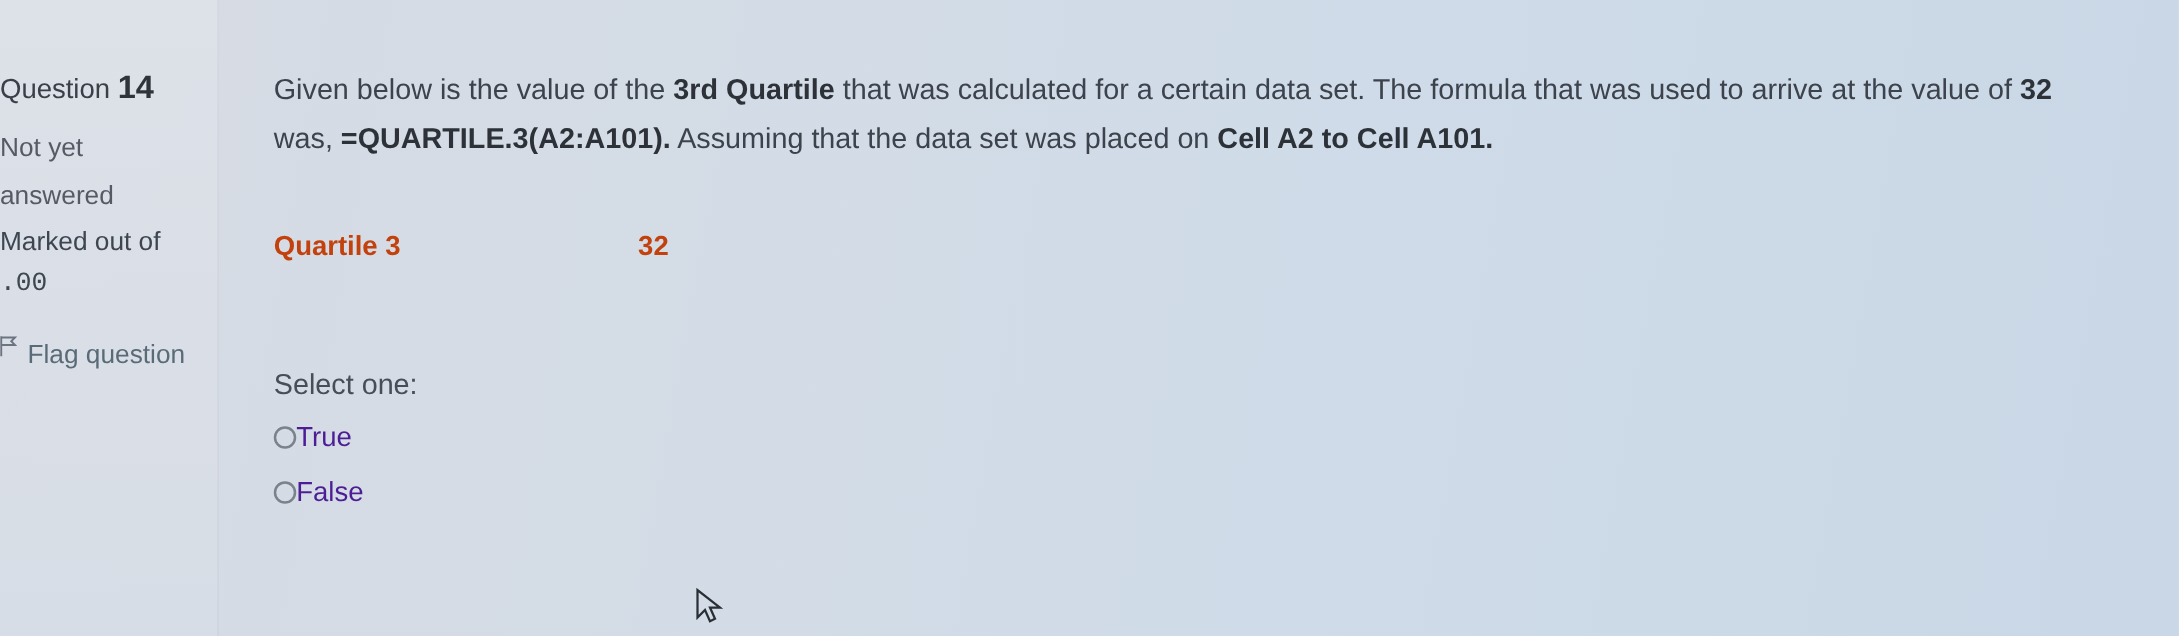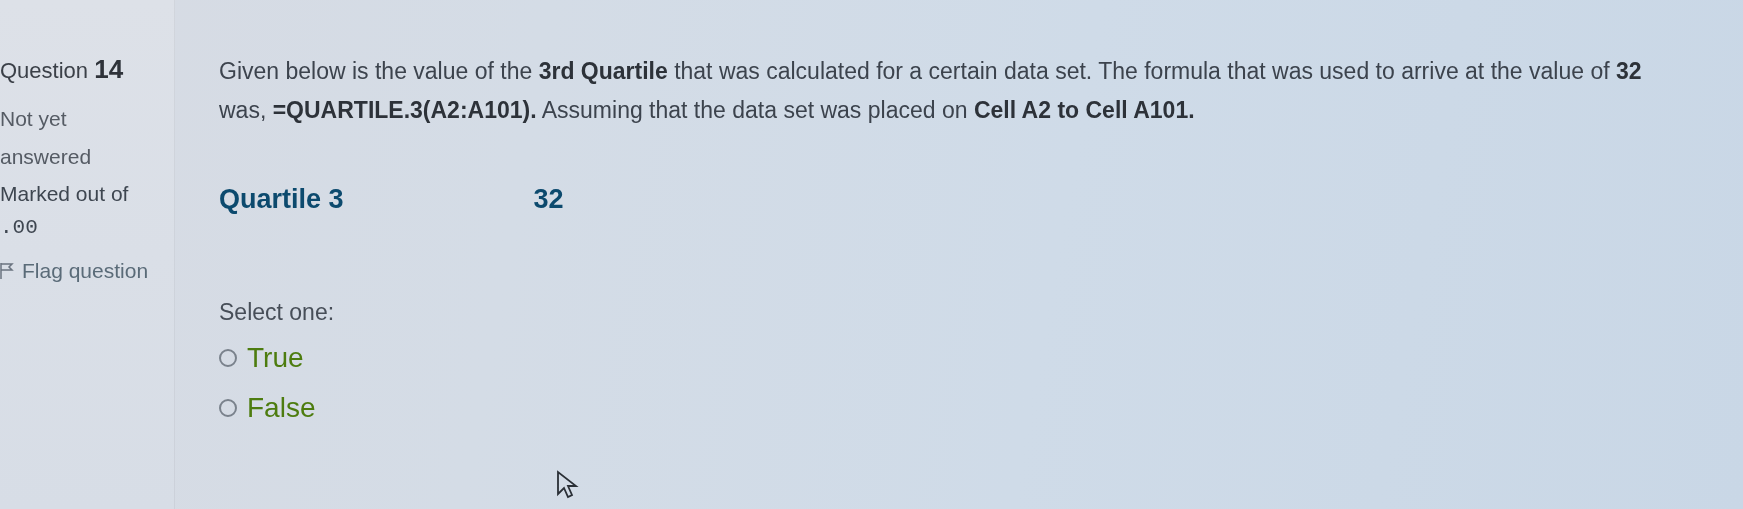--- a/index.html
+++ b/index.html
@@ -43,23 +43,23 @@
     font-size: 21px;
     color: #3e4650;
     margin-bottom: 2px;
   }
   .sidebar .marks {
     font-size: 21px;
     color: #3e4650;
     font-family: Liberation Mono, monospace;
   }
   .flag-row {
-    margin-top: 12px;
+    margin-top: 25px;
     display: flex;
-    align-items: center;
+    align-items: flex-start;
     gap: 6px;
     font-size: 21px;
     color: #5a6b78;
     cursor: pointer;
   }
   .flag-row svg { flex: 0 0 auto; }
   .content {
     flex: 1;
     padding: 52px 40px 0 44px;
     font-size: 23px;
@@ -68,38 +68,37 @@
   .qtext {
     line-height: 1.7;
     max-width: 1470px;
     color: #3c434d;
   }
   .qtext b { font-weight: 700; color: #2d3239; }
   .qtable {
     margin-top: 54px;
     display: flex;
     gap: 190px;
-    font-size: 27px;
+    font-size: 22px;
     font-weight: 700;
-    color: #0c4a6e;
+    color: #c2410c;
   }
   .prompt {
     margin-top: 84px;
     font-size: 23px;
     color: #474e58;
   }
   .options {
     margin-top: 16px;
   }
   .opt {
     display: flex;
     align-items: center;
-    gap: 10px;
-    font-size: 28px;
-    color: #4d7c0f;
+    font-size: 22px;
+    color: #4c1d95;
     margin-bottom: 18px;
     cursor: pointer;
   }
   .radio {
     width: 18px;
     height: 18px;
     border: 2px solid #7a828c;
     border-radius: 50%;
     background: transparent;
     flex: 0 0 auto;

